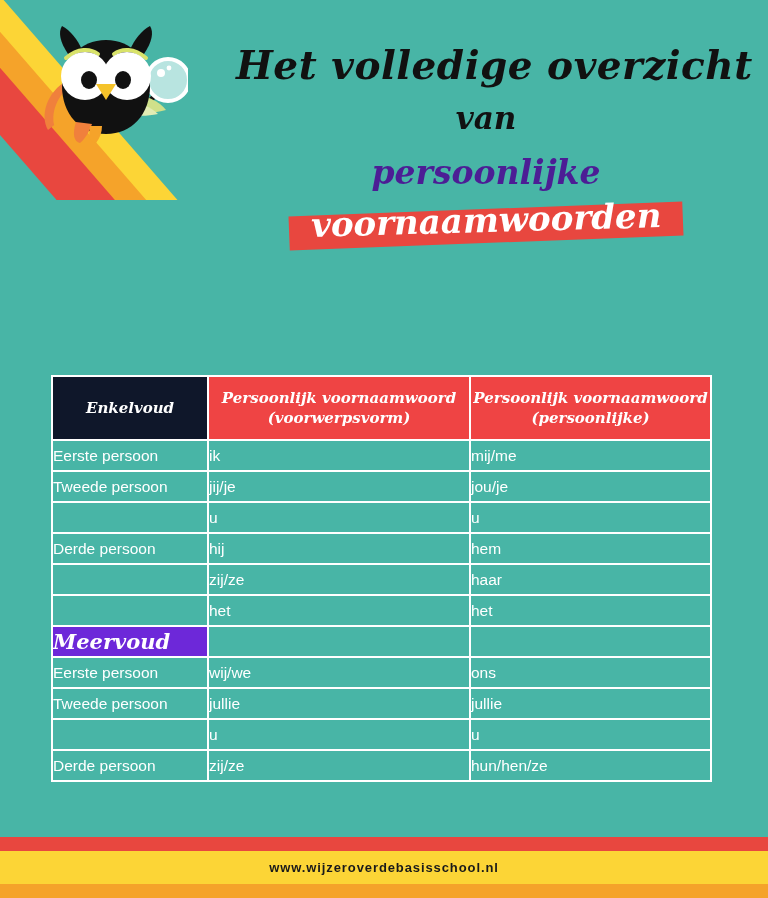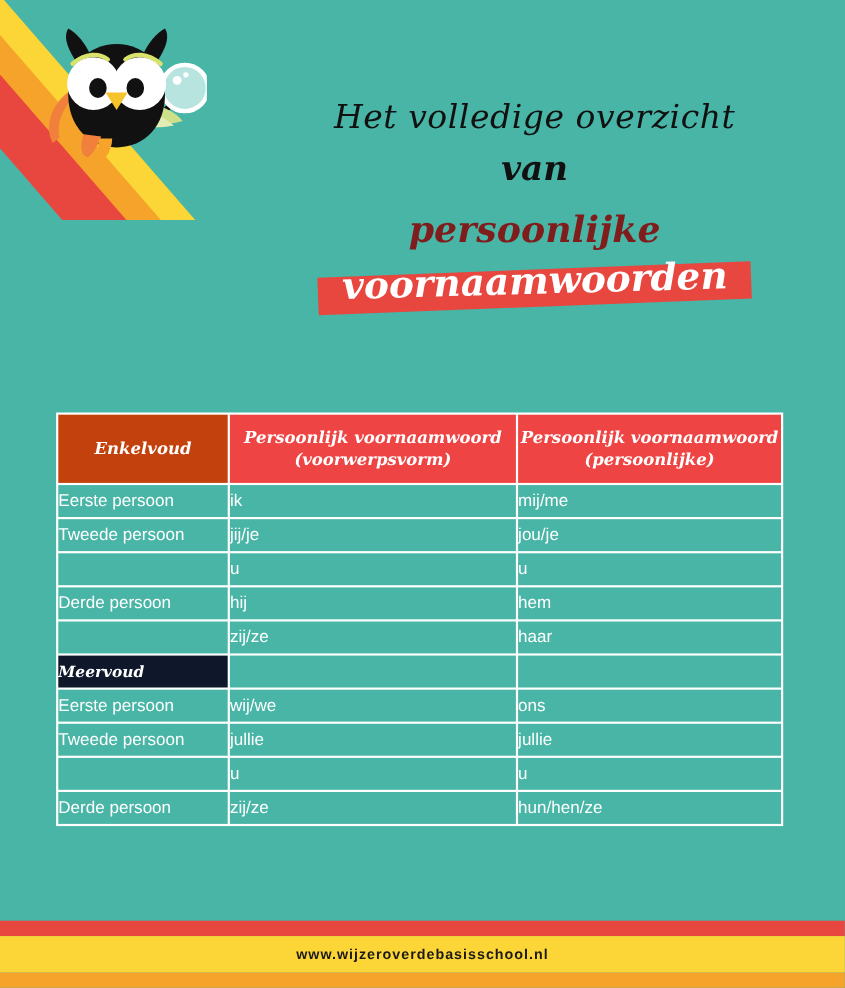--- a/index.html
+++ b/index.html
@@ -51,44 +51,43 @@
   .heading {
     position: absolute;
     top: 44px;
     left: 236px;
     width: 500px;
     text-align: center;
   }
   .heading-line1 {
     font-family: "DejaVu Serif", serif;
     font-style: italic;
-    font-weight: normal;
-    font-size: 30px;
+    font-weight: bold;
+    font-size: 39px;
     line-height: 1.1;
     color: #111111;
     letter-spacing: 0.5px;
     white-space: nowrap;
-    margin-top: 46px;
   }
   .heading-line2 {
     font-family: "DejaVu Serif", serif;
     font-style: italic;
     font-weight: bold;
     font-size: 31px;
     line-height: 1.1;
     color: #111111;
     margin-top: 14px;
   }
   .heading-line3 {
     font-family: "DejaVu Serif", serif;
     font-style: italic;
     font-weight: bold;
     font-size: 33px;
     line-height: 1.1;
-    color: #7f1d1d;
+    color: #4c1d95;
     margin-top: 20px;
   }
   .heading-line4-wrap {
     position: relative;
     display: inline-block;
     margin-top: 10px;
     padding: 2px 22px 6px 22px;
   }
   .heading-line4-wrap .brush {
     position: absolute;
@@ -137,42 +136,42 @@
     text-align: center;
     font-family: "DejaVu Serif", serif;
     font-style: italic;
     font-weight: bold;
     font-size: 15px;
     line-height: 1.35;
     color: #ffffff;
     padding: 4px 8px;
     box-sizing: border-box;
   }
-  .head-yellow { background: #c2410c; }
+  .head-yellow { background: #0f172a; }
   .head-orange { background: #ef4444; }
 
   .body-cell {
     height: 29px;
     background: #48b5a6;
     color: #ffffff;
     font-family: "Liberation Sans", sans-serif;
     font-size: 15.5px;
     padding: 0 7px;
     box-sizing: border-box;
     white-space: nowrap;
     overflow: hidden;
   }
   .subhead-cell {
     height: 29px;
-    background: #0f172a;
+    background: #6d28d9;
     color: #ffffff;
     font-family: "DejaVu Serif", serif;
     font-style: italic;
     font-weight: bold;
-    font-size: 14px;
+    font-size: 21px;
     padding: 0 7px;
     box-sizing: border-box;
     white-space: nowrap;
   }
 
   
   .footer {
     position: absolute;
     left: 0;
     bottom: 0;
@@ -288,20 +287,25 @@
     <tr>
       <td class="body-cell">Derde persoon</td>
       <td class="body-cell">hij</td>
       <td class="body-cell">hem</td>
     </tr>
     <tr>
       <td class="body-cell"></td>
       <td class="body-cell">zij/ze</td>
       <td class="body-cell">haar</td>
     </tr>
+    <tr>
+      <td class="body-cell"></td>
+      <td class="body-cell">het</td>
+      <td class="body-cell">het</td>
+    </tr>
 
     <tr>
       <td class="subhead-cell">Meervoud</td>
       <td class="body-cell"></td>
       <td class="body-cell"></td>
     </tr>
 
     <tr>
       <td class="body-cell">Eerste persoon</td>
       <td class="body-cell">wij/we</td>

